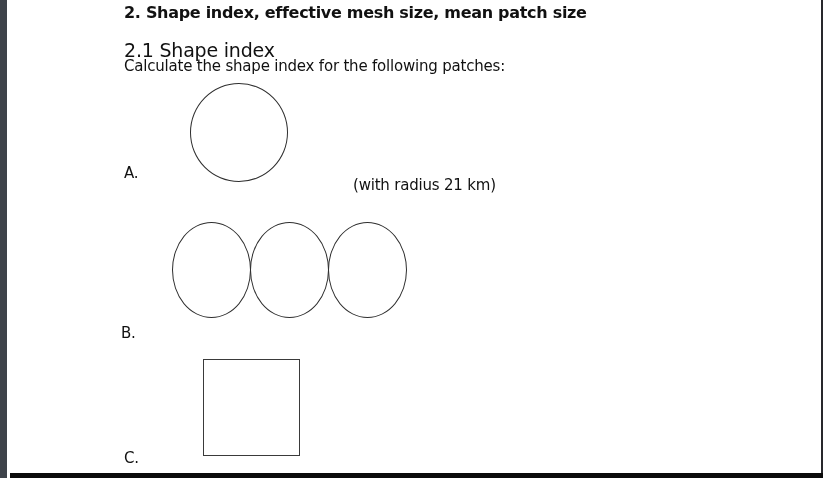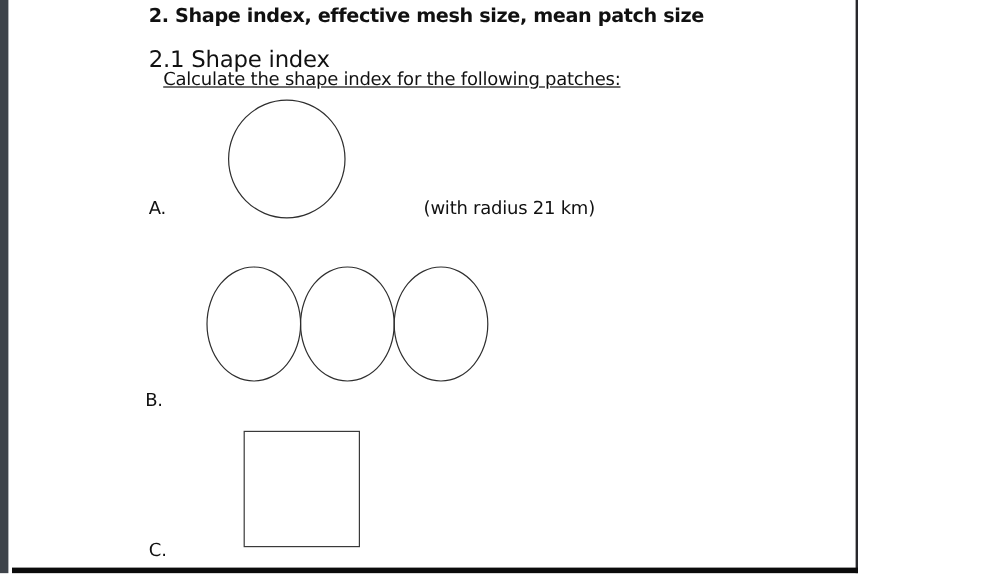--- a/index.html
+++ b/index.html
@@ -2,21 +2,21 @@
 <html><head>
 <meta charset="utf-8">
 <style>
   html, body {
     margin: 0;
     padding: 0;
     background: #ffffff;
   }
   #screen {
     position: relative;
-    width: 715px;
+    width: 823px;
     height: 478px;
     background: #ffffff;
     overflow: hidden;
     font-family: "DejaVu Sans", "Liberation Sans", sans-serif;
     color: #111111;
   }
   .left-edge {
     position: absolute;
     left: 0; top: 0;
     width: 7px; height: 478px;
@@ -44,36 +44,36 @@
   }
   .subheading {
     position: absolute;
     left: 124px; top: 39px;
     font-size: 19px;
     letter-spacing: -0.2px;
     white-space: nowrap;
   }
   .instruction {
     position: absolute;
-    left: 136px; top: 57px;
+    left: 124px; top: 57px;
     font-size: 15px;
     letter-spacing: -0.2px;
     white-space: nowrap;
-    text-decoration: underline;
   }
   .patch-label {
     position: absolute;
     font-size: 15px;
     letter-spacing: -0.2px;
   }
   .patch-caption {
     position: absolute;
     font-size: 15px;
     letter-spacing: -0.2px;
     white-space: nowrap;
+    margin-top: 12px;
   }
   .label-a { left: 124px; top: 164px; }
   .caption-a { left: 353px; top: 164px; }
   .label-b { left: 121px; top: 324px; }
   .caption-b { left: 429px; top: 323px; }
   .label-c { left: 124px; top: 449px; }
   .caption-c { left: 358px; top: 449px; }
 
   .shape-circle-a {
     position: absolute;

